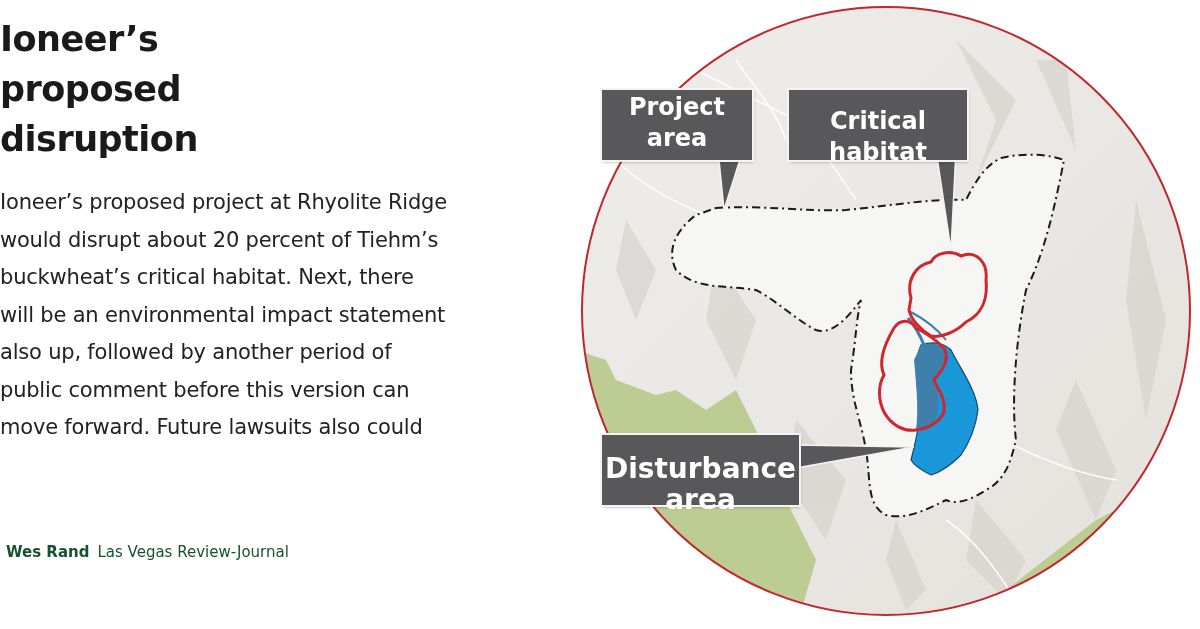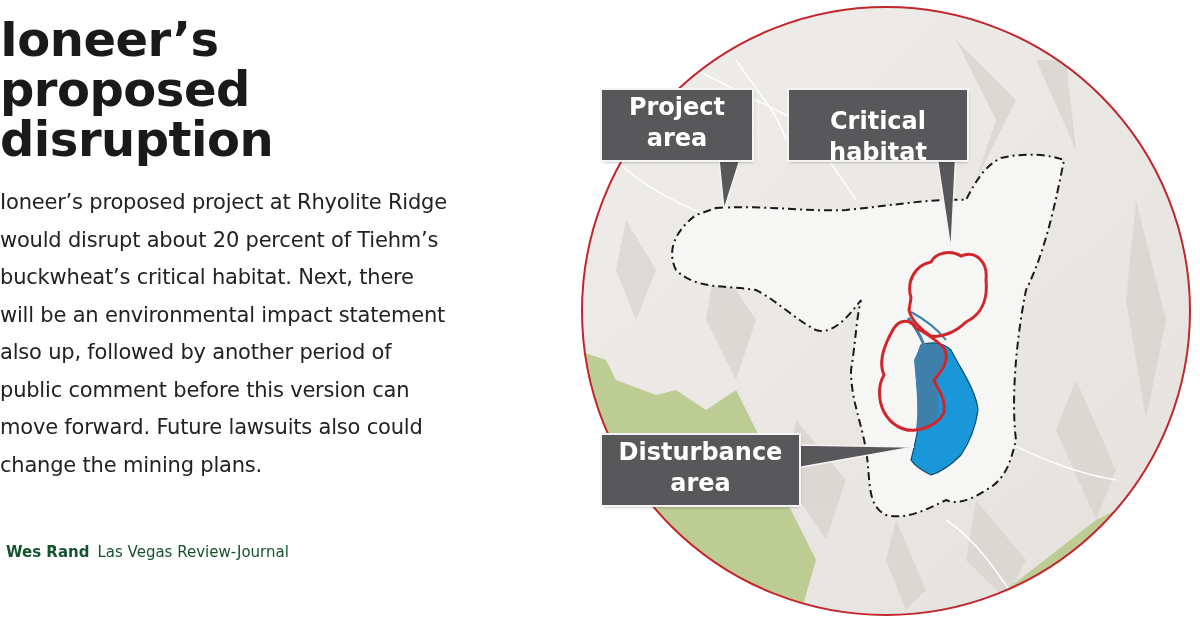--- a/index.html
+++ b/index.html
@@ -1,17 +1,17 @@
 <!DOCTYPE html>
 <html><head>
 <meta charset="utf-8">
 <style>
   html, body { margin: 0; padding: 0; background: #ffffff; }
   body { width: 1200px; height: 629px; position: relative; overflow: hidden; font-family: "Liberation Sans", sans-serif; color: #1b1b1b; }
-  .title { position: absolute; left: 0; top: 14px; width: 300px; font-family: "DejaVu Sans", sans-serif; font-weight: bold; font-size: 48px; line-height: 50px; letter-spacing: -0.5px; color: #1a1a1a; margin: 0; }
+  .title { position: absolute; left: 0; top: 14px; width: 300px; font-family: "DejaVu Sans", sans-serif; font-weight: bold; font-size: 35px; line-height: 50px; letter-spacing: -0.5px; color: #1a1a1a; margin: 0; }
   .body-text { position: absolute; left: 0; top: 184px; width: 520px; font-family: "DejaVu Sans", sans-serif; font-size: 21px; line-height: 37.5px; color: #222; margin: 0; letter-spacing: -0.2px; }
   .credit { position: absolute; left: 6px; top: 543px; font-family: "DejaVu Sans", sans-serif; font-size: 15px; color: #14532d; }
   .credit .name { font-weight: bold; margin-right: 8px; }
   .map-wrap { position: absolute; left: 16px; top: 0; width: 1200px; height: 629px; }
   .callout { position: absolute; background: #58585a; color: #ffffff; font-family: "DejaVu Sans", sans-serif; font-weight: bold; text-align: center; box-shadow: 0 0 0 2px #f4f4f4, 1px 2px 3px rgba(0,0,0,0.35); }
   .callout span { display: block; }
 </style>
 </head>
 <body>
 
@@ -22,21 +22,20 @@
 </h1>
 
 <p class="body-text">
   <span style="display:block">Ioneer’s proposed project at Rhyolite Ridge</span>
   <span style="display:block">would disrupt about 20 percent of Tiehm’s</span>
   <span style="display:block">buckwheat’s critical habitat. Next, there</span>
   <span style="display:block">will be an environmental impact statement</span>
   <span style="display:block">also up, followed by another period of</span>
   <span style="display:block">public comment before this version can</span>
   <span style="display:block">move forward. Future lawsuits also could</span>
-  <span style="display:block">change the mining plans.</span>
 </p>
 
 <div class="credit">
   <span class="name">Wes Rand</span><span>Las Vegas Review-Journal</span>
 </div>
 
 <div class="map-wrap">
   <svg width="1200" height="629" viewBox="0 0 1200 629">
     <defs>
       <clipPath id="circ">
@@ -95,17 +94,17 @@
   <div class="callout" style="left:586px; top:90px; width:150px; height:70px; font-size:24px; line-height:31px; padding-top:2px; box-sizing:border-box;">
     <span>Project</span>
     <span>area</span>
   </div>
 
   <div class="callout" style="left:773px; top:90px; width:178px; height:70px; font-size:24px; line-height:31px; padding-top:16px; box-sizing:border-box;">
     <span>Critical</span>
     <span>habitat</span>
   </div>
 
-  <div class="callout" style="left:586px; top:435px; width:197px; height:70px; font-size:24px; line-height:31px; padding-top:2px; box-sizing:border-box;">
+  <div class="callout" style="left:586px; top:435px; width:197px; height:70px; font-size:28px; line-height:31px; padding-top:18px; box-sizing:border-box;">
     <span>Disturbance</span>
     <span>area</span>
   </div>
 </div>
 
 </body></html>

